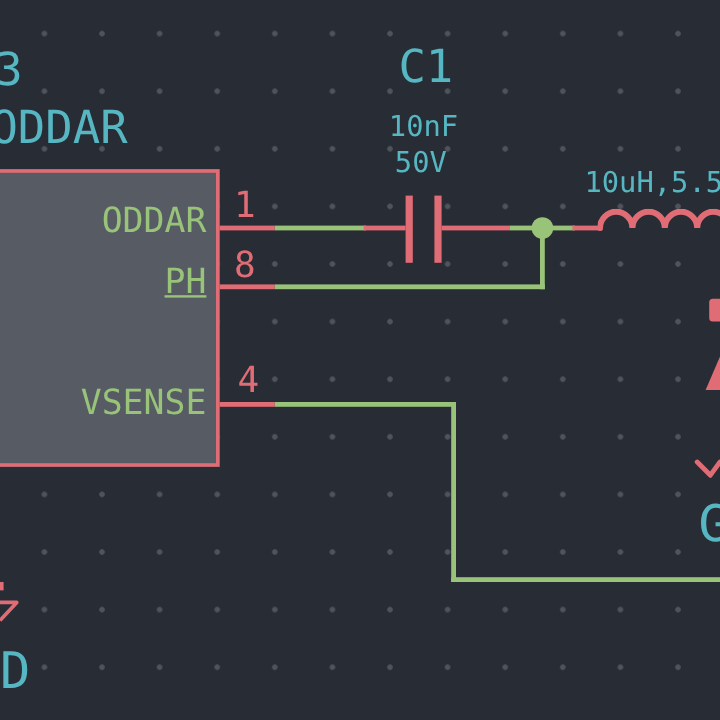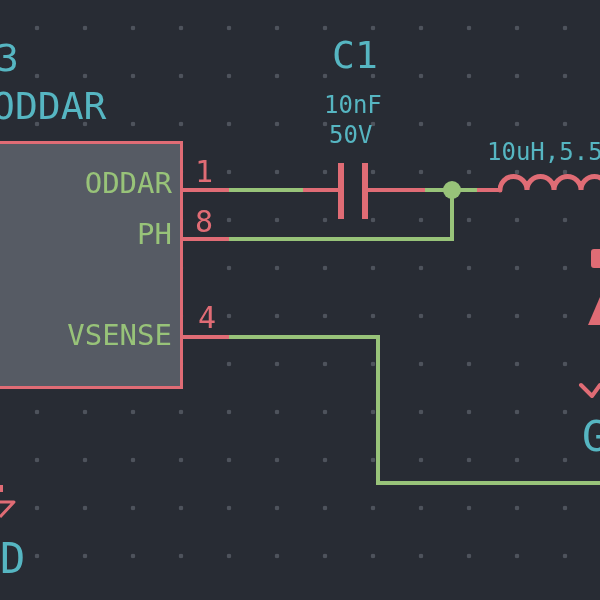--- a/index.html
+++ b/index.html
@@ -48,21 +48,21 @@
 <body>
 
 <div class="canvas">
 
   <div class="abs ic-body" style="left:-30px;top:141px;width:213px;height:248px;"></div>
 
   <div class="abs txt cyan ref" style="left:-4px;top:39px;">3</div>
   <div class="abs txt cyan ref" style="left:-8px;top:87px;">ODDAR</div>
 
   <div class="abs txt pin-name" style="right:428px;top:169px;">ODDAR</div>
-  <div class="abs txt pin-name" style="right:428px;top:220px;">PH</div>
+  <div class="abs txt pin-name" style="right:428px;top:220px;text-decoration:underline;">PH</div>
   <div class="abs txt pin-name" style="right:428px;top:321px;">VSENSE</div>
 
   <div class="abs txt pin-num" style="left:195px;top:157px;">1</div>
   <div class="abs txt pin-num" style="left:195px;top:207px;">8</div>
   <div class="abs txt pin-num" style="left:198px;top:303px;">4</div>
 
   <div class="abs pin" style="left:183px;top:188px;width:46px;height:4px;"></div>
   <div class="abs pin" style="left:183px;top:237px;width:46px;height:4px;"></div>
   <div class="abs pin" style="left:183px;top:335px;width:46px;height:4px;"></div>
 

